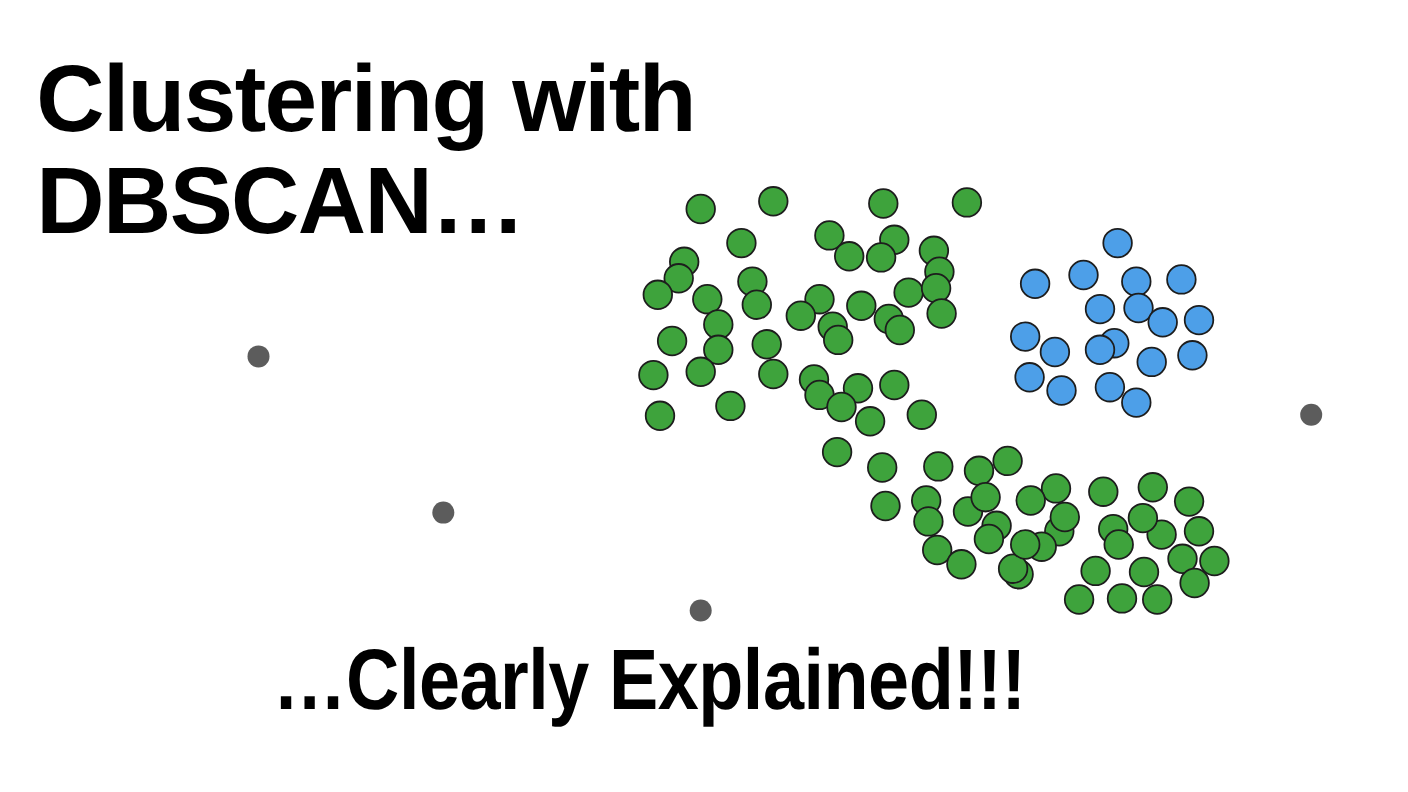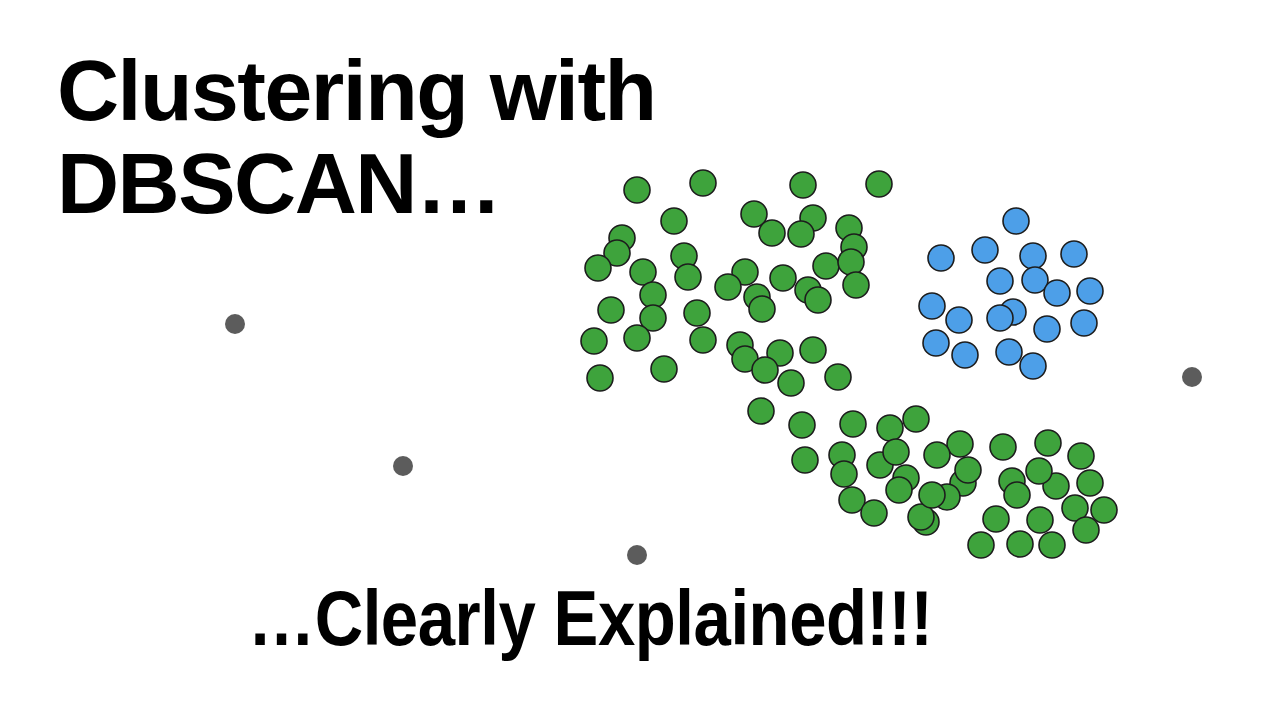--- a/index.html
+++ b/index.html
@@ -13,21 +13,20 @@
     height: 720px;
     background: #ffffff;
     overflow: hidden;
     font-family: "Liberation Sans", "DejaVu Sans", sans-serif;
   }
   .title-block {
     position: absolute;
     left: 33px;
     top: 44px;
     width: 720px;
-    margin-left: 24px;
   }
   .title-line {
     font-family: "Liberation Sans", "DejaVu Sans", sans-serif;
     font-weight: bold;
     font-size: 86px;
     line-height: 93px;
     letter-spacing: -1.5px;
     color: #000000;
     white-space: nowrap;
   }

